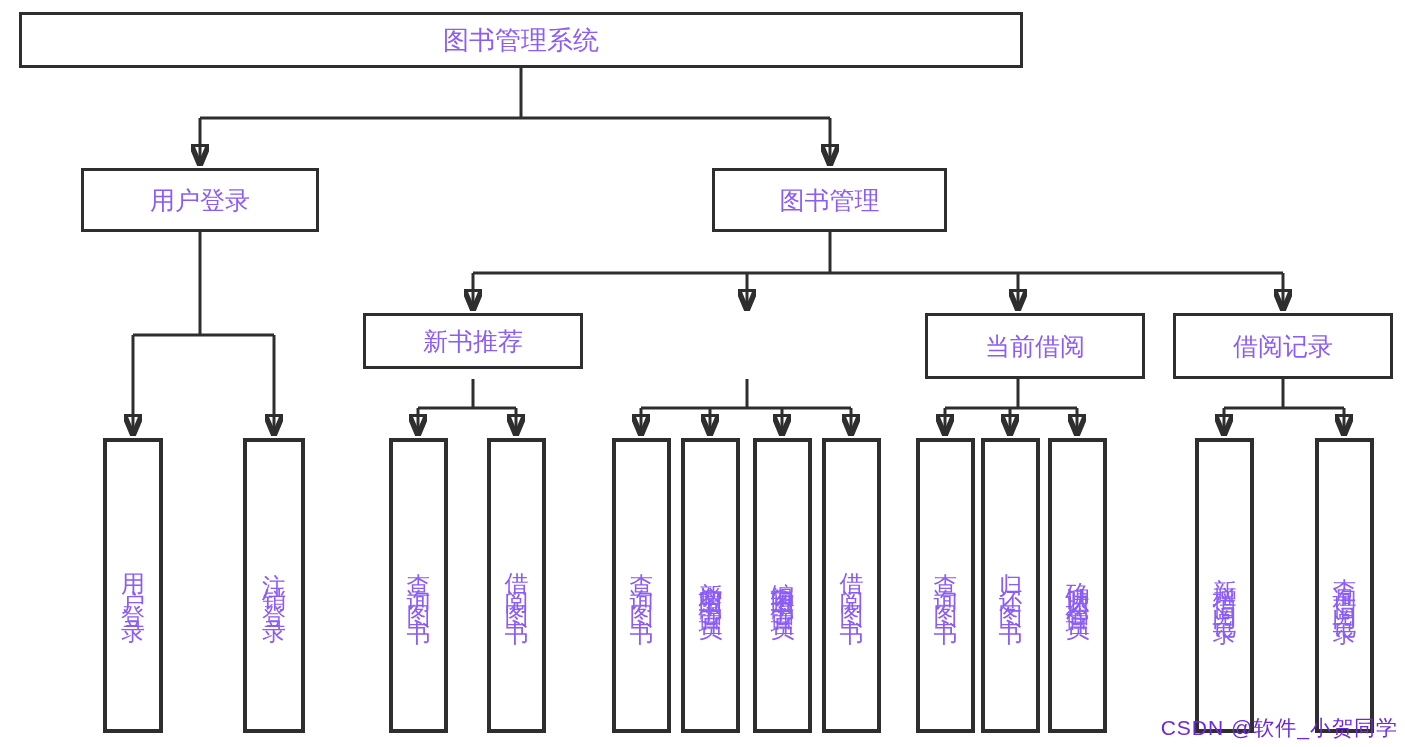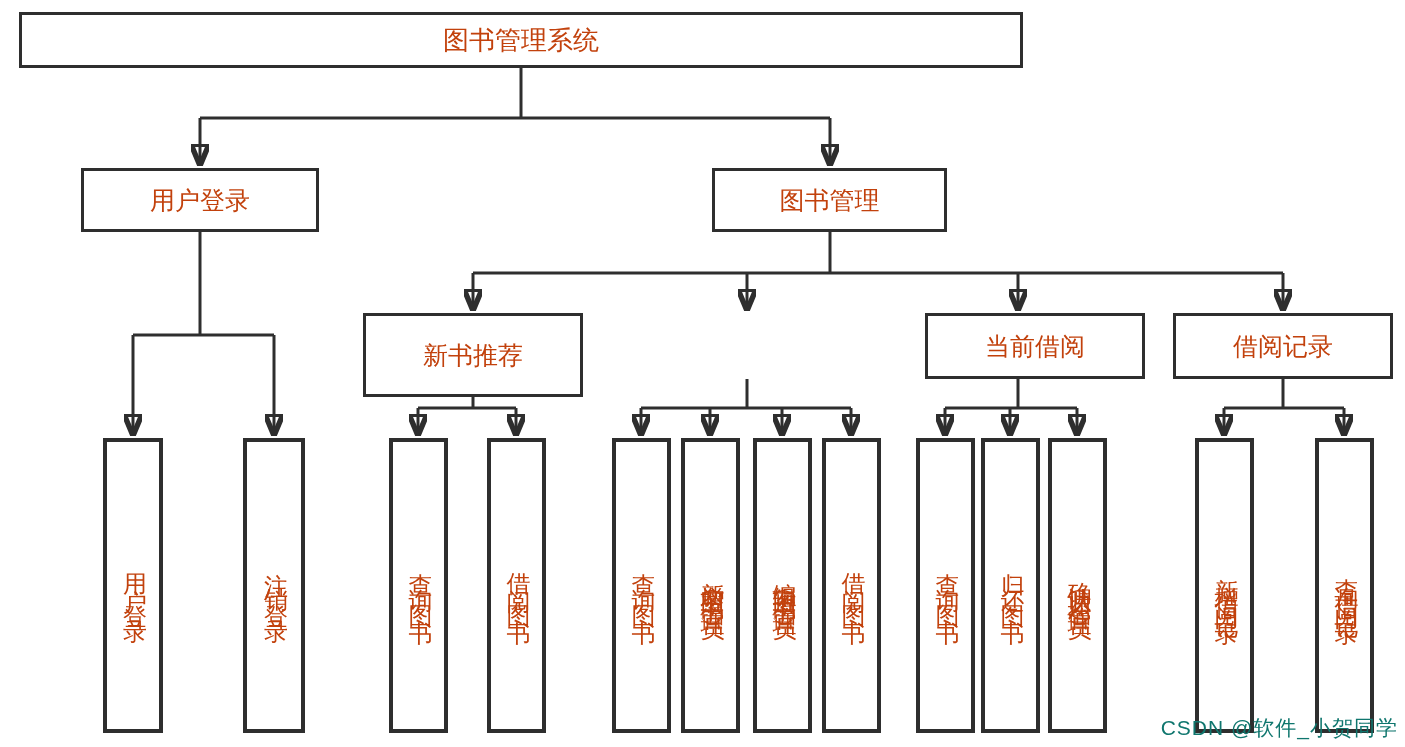--- a/index.html
+++ b/index.html
@@ -27,40 +27,39 @@
     fill: none;
   }
   .node {
     position: absolute;
     box-sizing: border-box;
     background: #ffffff;
     border: 3px solid #2e2e2e;
     display: flex;
     align-items: center;
     justify-content: center;
-    color: #c2410c;
-    font-family: Liberation Mono, monospace;
+    color: #8b5cf6;
   }
   .node.root  { font-size: 26px; }
   .node.level { font-size: 25px; }
   .node.leaf  {
     border-width: 4px;
     font-size: 24px;
   }
   .v-label {
     writing-mode: vertical-rl;
     line-height: 1;
     white-space: nowrap;
   }
   #watermark {
     position: absolute;
     right: 7px;
     bottom: 5px;
     font-size: 21px;
-    color: #0f766e;
+    color: #6d28d9;
     letter-spacing: 1px;
     z-index: 5;
   }
 </style>
 </head>
 <body>
 
 <div id="canvas">
 
   <svg id="connectors" viewBox="0 0 1405 747" xmlns="http://www.w3.org/2000/svg">
@@ -129,21 +128,21 @@
     <span>图书管理系统</span>
   </div>
 
   <div class="node level" style="left:81px; top:168px; width:238px; height:64px;">
     <span>用户登录</span>
   </div>
   <div class="node level" style="left:712px; top:168px; width:235px; height:64px;text-align:center;">
     <span>图书管理</span>
   </div>
 
-  <div class="node level" style="left:363px; top:313px; width:220px; height:84px;">
+  <div class="node level" style="left:363px; top:313px; width:220px; height:56px;">
     <span>新书推荐</span>
   </div>
   <div class="node level" style="left:908px; top:313px; width:220px; height:66px;margin-left:17px;">
     <span>当前借阅</span>
   </div>
   <div class="node level" style="left:1173px; top:313px; width:220px; height:66px;">
     <span>借阅记录</span>
   </div>
 
   <div class="node leaf" style="left:103px; top:438px; width:60px; height:295px;">

